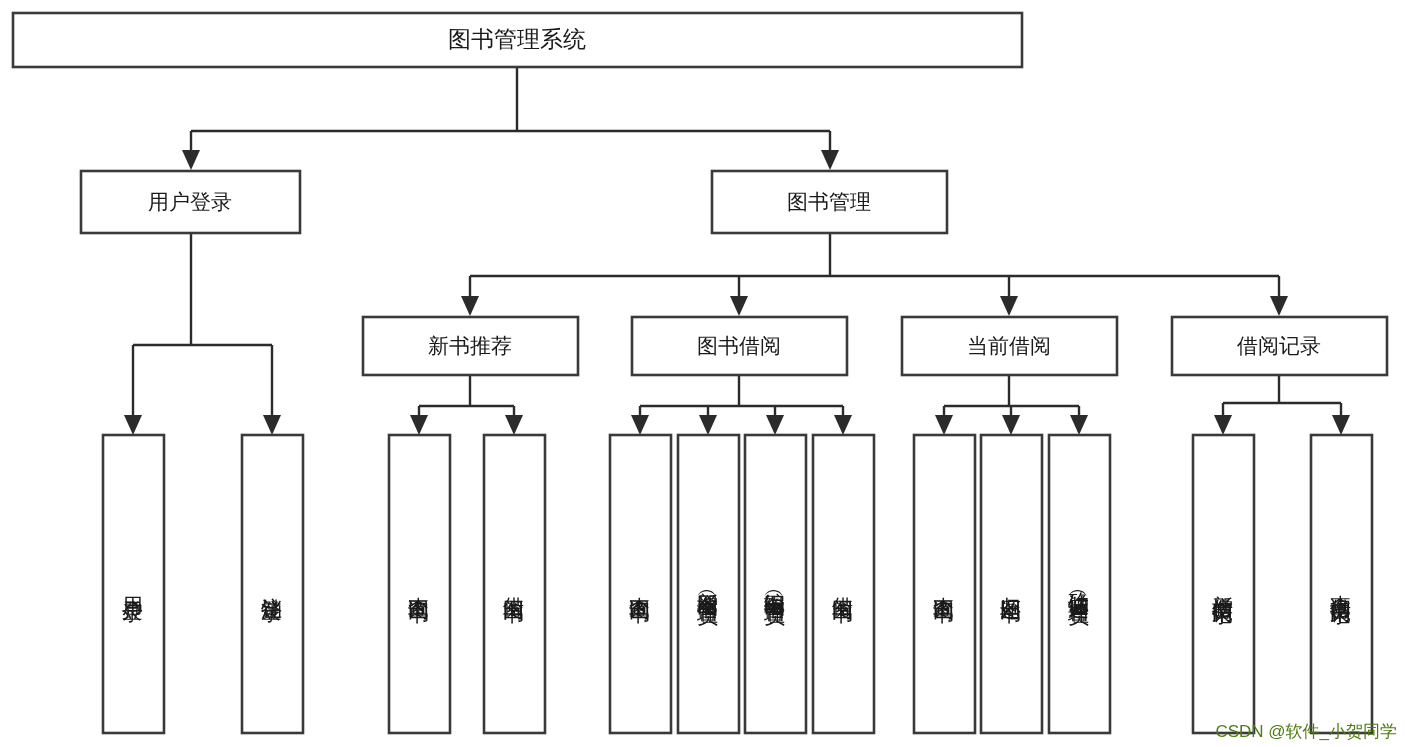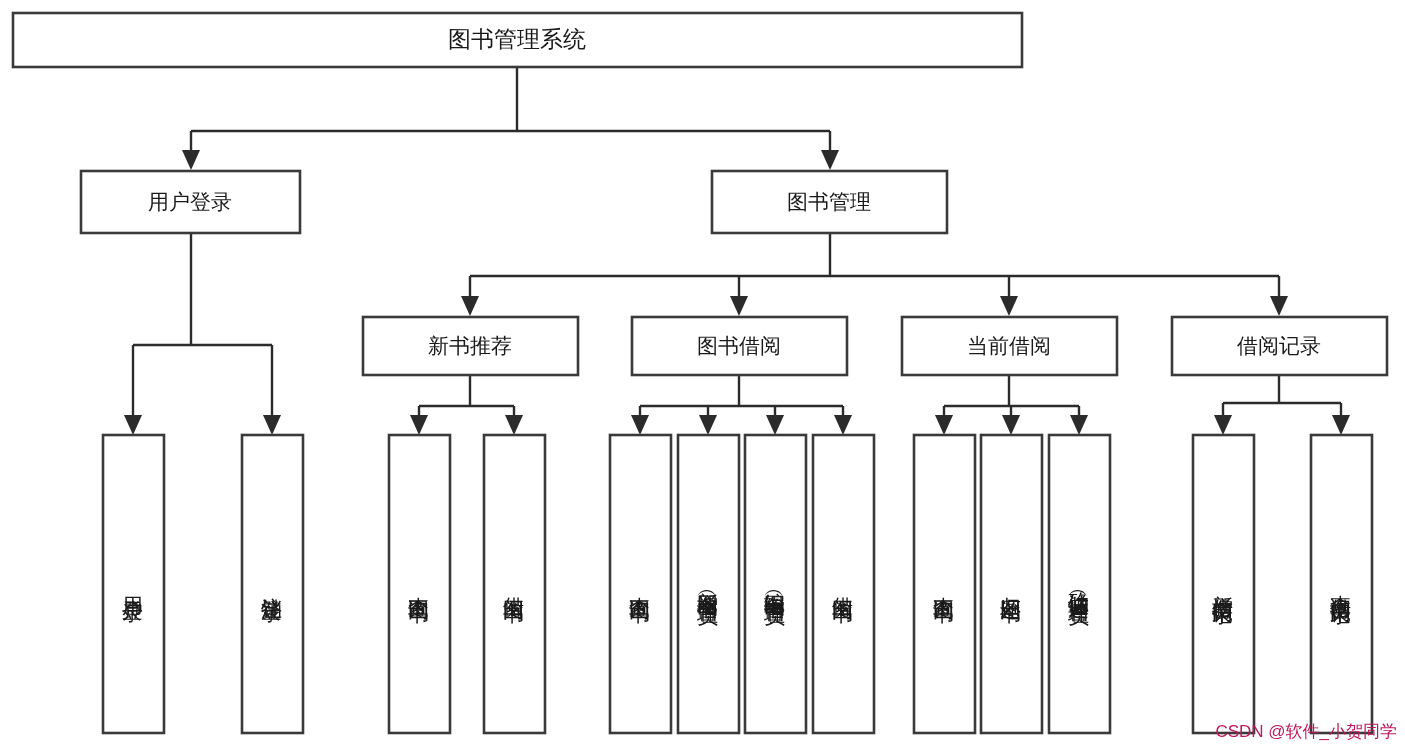--- a/index.html
+++ b/index.html
@@ -58,21 +58,21 @@
   }
   .title-label {
     font-size: 23px;
   }
   .watermark {
     position: absolute;
     right: 8px;
     bottom: 4px;
     font-family: "Liberation Sans", "DejaVu Sans", sans-serif;
     font-size: 17px;
-    color: #be185d;
+    color: #4d7c0f;
     white-space: nowrap;
     user-select: none;
     pointer-events: none;
   }
 </style>
 </head>
 <body>
 
 <div id="diagram-root">
   <svg class="diagram-svg" viewBox="0 0 1405 747">

